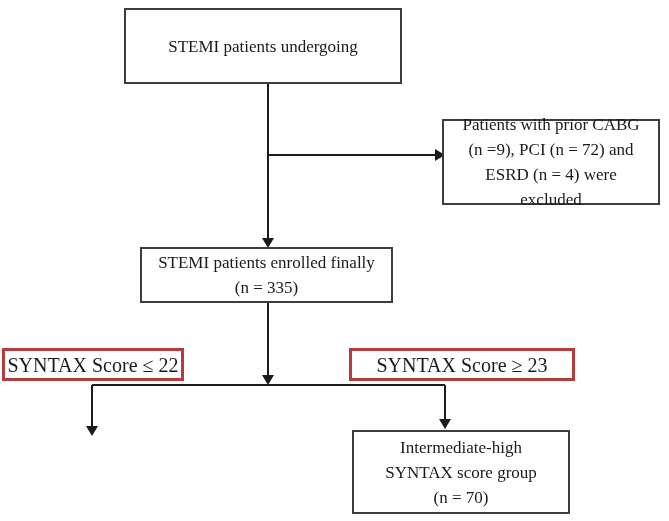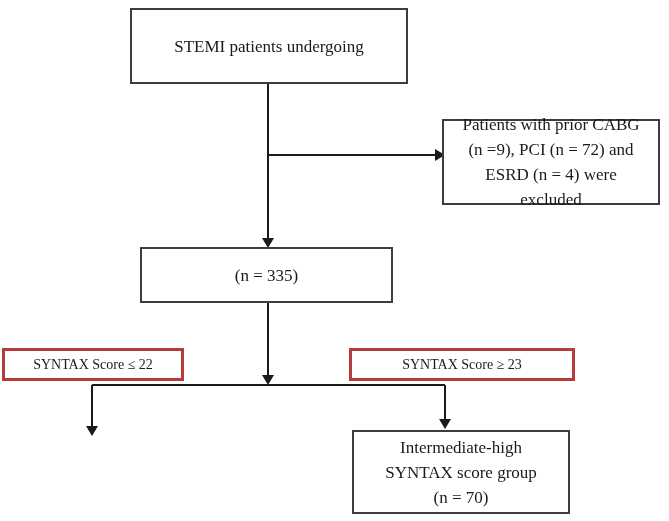--- a/index.html
+++ b/index.html
@@ -40,21 +40,21 @@
     text-align: center;
     background: #ffffff;
   }
   .box {
     border: 2px solid #3d3d3d;
     font-size: 17px;
     line-height: 25px;
   }
   .red-label {
     border: 3px solid var(--accent, #b73b3b);
-    font-size: 14px;
+    font-size: 20px;
     line-height: 20px;
   }
   .line-text {
     white-space: nowrap;
   }
 </style>
 </head>
 <body>
 
 <div class="canvas">
@@ -84,32 +84,33 @@
       <line x1="92" y1="385" x2="92" y2="427"></line>
       <polygon points="86,426 98,426 92,436"></polygon>
     </g>
 
     <g>
       <line x1="445" y1="385" x2="445" y2="420"></line>
       <polygon points="439,419 451,419 445,429"></polygon>
     </g>
   </svg>
 
-  <div class="node box" style="left:130px; top:8px; width:278px; height:76px;">
+  <div class="node box" style="left:124px; top:8px; width:278px; height:76px;">
     <div class="line-text">STEMI patients undergoing</div>
   </div>
 
   <div class="node box" style="left:442px; top:119px; width:218px; height:86px;font-family:Liberation Serif, serif;">
     <div class="line-text">Patients with prior CABG</div>
     <div class="line-text">(n =9), PCI (n = 72) and</div>
     <div class="line-text">ESRD (n = 4) were</div>
     <div class="line-text">excluded</div>
   </div>
 
   <div class="node box" style="left:140px; top:247px; width:253px; height:56px;">
+    <div class="line-text">STEMI patients enrolled finally</div>
     <div class="line-text">(n = 335)</div>
   </div>
 
   <div class="node red-label" style="left:2px; top:348px; width:182px; height:33px;">
     <div class="line-text">SYNTAX Score ≤ 22</div>
   </div>
 
   <div class="node red-label" style="left:349px; top:348px; width:226px; height:33px;">
     <div class="line-text">SYNTAX Score ≥ 23</div>
   </div>

